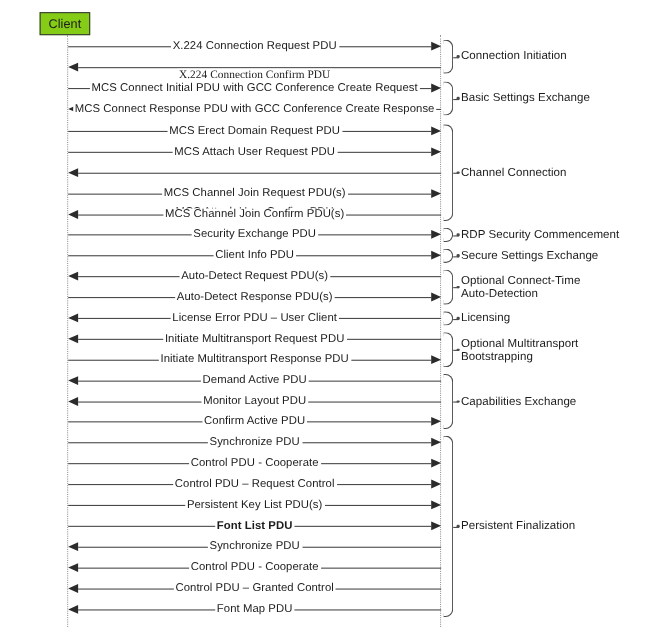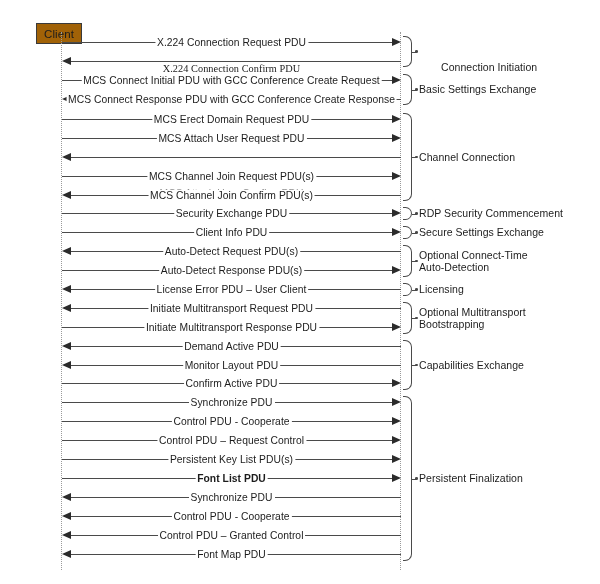--- a/index.html
+++ b/index.html
@@ -10,27 +10,26 @@
     overflow:hidden;
     position:relative;
     -webkit-font-smoothing:antialiased;
   }
   #diagram{
     position:absolute;left:0;top:0;width:600px;height:584px;
   }
   .actor-box{
     position:absolute;
     border:1.3px solid #3a3a3a;
-    background:#a16207;
+    background:#84cc16;
     box-sizing:border-box;
     display:flex;align-items:center;justify-content:center;
     font-size:11.5px;
     color:#1c1c1c;
     letter-spacing:.1px;
-    margin-top:12px;
   }
   .lifeline{
     position:absolute;
     width:0;
     border-left:1px dotted #9a9a9a;
   }
   .msg-line{
     position:absolute;
     height:0;
     border-top:1.2px solid #4a4a4a;
@@ -184,21 +183,21 @@
       <div class="arrow-head arrow-left" style="left: 62px; top: 531px;"></div>
       <div class="msg-label" style="left: 231.5px; top: 535px;">Control PDU – Granted Control</div>
       <div class="msg-line" style="left: 71px; top: 554px; width: 330px;"></div>
       <div class="arrow-head arrow-left" style="left: 62px; top: 550px;"></div>
       <div class="msg-label" style="left: 231.5px; top: 554px;">Font Map PDU</div>
     </div>
   <div id="groups-layer">
       <div class="group-brace" style="left: 403px; top: 36px; height: 31px;"></div>
       <div class="brace-tick" style="left: 412px; top: 51.5px;"></div>
       <div class="brace-dot" style="left: 415px; top: 50.2px;"></div>
-      <div class="group-label" style="left: 441px; top: 45.25px; margin-top: 16px;">Connection Initiation</div>
+      <div class="group-label" style="left: 419px; top: 45.25px;">Connection Initiation</div>
       <div class="group-brace" style="left: 403px; top: 74px; height: 31px;"></div>
       <div class="brace-tick" style="left: 412px; top: 89.5px;"></div>
       <div class="brace-dot" style="left: 415px; top: 88.2px;"></div>
       <div class="group-label" style="left: 419px; top: 83.25px;">Basic Settings Exchange</div>
       <div class="group-brace" style="left: 403px; top: 113px; height: 88px;"></div>
       <div class="brace-tick" style="left: 412px; top: 157px;"></div>
       <div class="brace-dot" style="left: 415px; top: 155.7px;"></div>
       <div class="group-label" style="left: 419px; top: 150.75px;">Channel Connection</div>
       <div class="group-brace" style="left: 403px; top: 207px; height: 13px;"></div>
       <div class="brace-tick" style="left: 412px; top: 213.5px;"></div>

